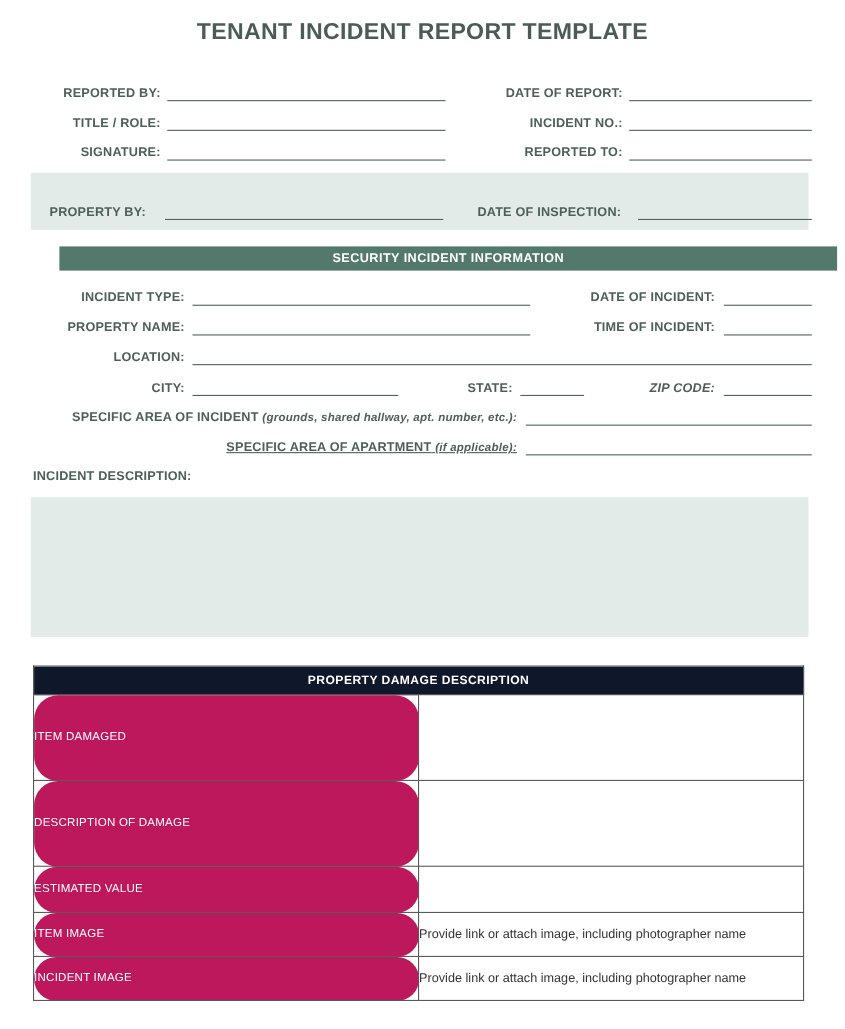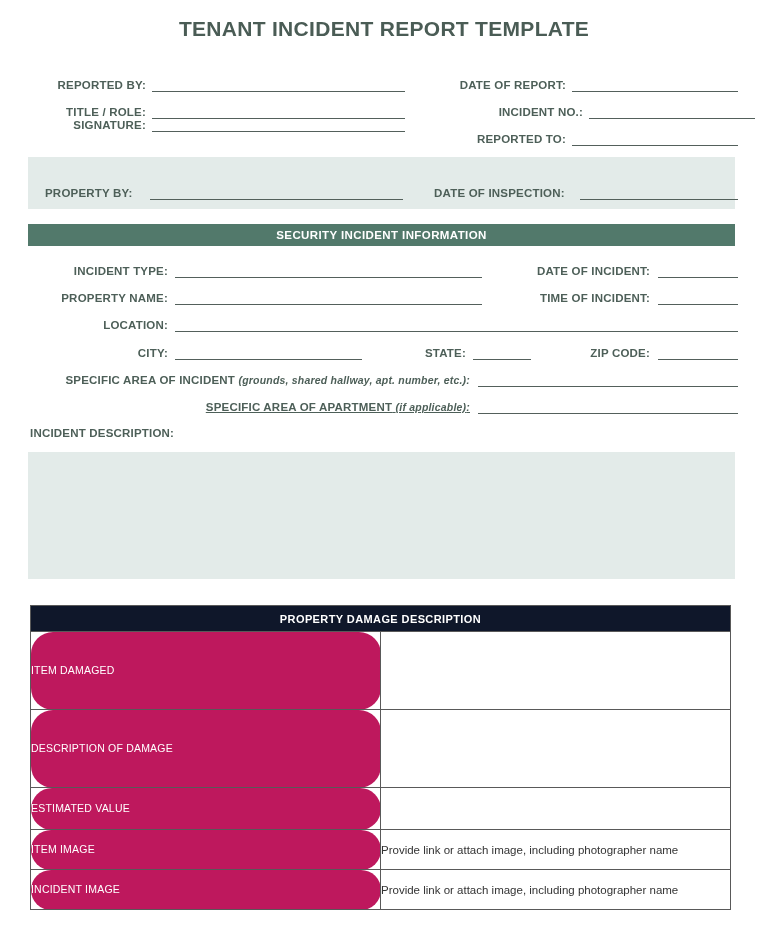--- a/index.html
+++ b/index.html
@@ -73,20 +73,21 @@
   .section-bar {
     position: absolute;
     background: #52796b;
     color: #ffffff;
     font-size: 11.5px;
     font-weight: bold;
     letter-spacing: 0.4px;
     display: flex;
     align-items: center;
     justify-content: center;
+    margin-left: 26px;
   }
 
   
   .desc-label {
     position: absolute;
     left: 30px; top: 427px;
     font-size: 11.5px;
     font-weight: bold;
     letter-spacing: 0.2px;
     color: #4d5f58;
@@ -149,31 +150,31 @@
   <div class="field-row" style="left:30px; top:72px; width:375px;">
     <div class="f-label" style="width:116px;">REPORTED BY:</div>
     <div class="f-line" style="width:253px; margin-left:6px;"></div>
   </div>
 
   <div class="field-row" style="left:30px; top:99px; width:375px;">
     <div class="f-label" style="width:116px;">TITLE / ROLE:</div>
     <div class="f-line" style="width:253px; margin-left:6px;"></div>
   </div>
 
-  <div class="field-row" style="left:30px; top:112px; width:375px;">
+  <div class="field-row" style="left:30px; top:126px; width:375px;">
     <div class="f-label" style="width:116px;">SIGNATURE:</div>
     <div class="f-line" style="width:253px; margin-left:6px;"></div>
   </div>
 
   <div class="field-row" style="left:435px; top:72px; width:303px;">
     <div class="f-label" style="width:131px;">DATE OF REPORT:</div>
     <div class="f-line" style="width:166px; margin-left:6px;"></div>
   </div>
 
-  <div class="field-row" style="left:452px; top:99px; width:303px;justify-content:space-between;">
+  <div class="field-row" style="left:435px; top:99px; width:303px;justify-content:space-between;">
     <div class="f-label" style="width:131px;">INCIDENT NO.:</div>
     <div class="f-line" style="width:166px; margin-left:6px;"></div>
   </div>
 
   <div class="field-row" style="left:435px; top:126px; width:303px;">
     <div class="f-label" style="width:131px;">REPORTED TO:</div>
     <div class="f-line" style="width:166px; margin-left:6px;"></div>
   </div>
 
   <div class="inspect-band"></div>
@@ -219,21 +220,21 @@
     <div class="f-label" style="width:138px;">CITY:</div>
     <div class="f-line" style="width:187px; margin-left:7px;"></div>
   </div>
 
   <div class="field-row" style="left:418px; top:340px; width:113px;">
     <div class="f-label" style="width:48px;">STATE:</div>
     <div class="f-line" style="width:58px; margin-left:7px;"></div>
   </div>
 
   <div class="field-row" style="left:570px; top:340px; width:168px;">
-    <div class="f-label" style="width:80px;">ZIP CODE:</div>
+    <div class="f-label" style="width:80px;font-style:italic;">ZIP CODE:</div>
     <div class="f-line" style="width:80px; margin-left:8px;"></div>
   </div>
 
   <div class="field-row" style="left:30px; top:367px; width:708px;">
     <div class="f-label" style="width:440px;"><span>SPECIFIC AREA OF INCIDENT</span><span>&nbsp;</span><span class="note">(grounds, shared hallway, apt. number, etc.)</span><span class="note">:</span></div>
     <div class="f-line" style="width:260px; margin-left:8px;"></div>
   </div>
 
   <div class="field-row" style="left:30px; top:394px; width:708px;">
     <div class="f-label" style="width:440px;text-decoration:underline;"><span>SPECIFIC AREA OF APARTMENT</span><span>&nbsp;</span><span class="note">(if applicable)</span><span class="note">:</span></div>

